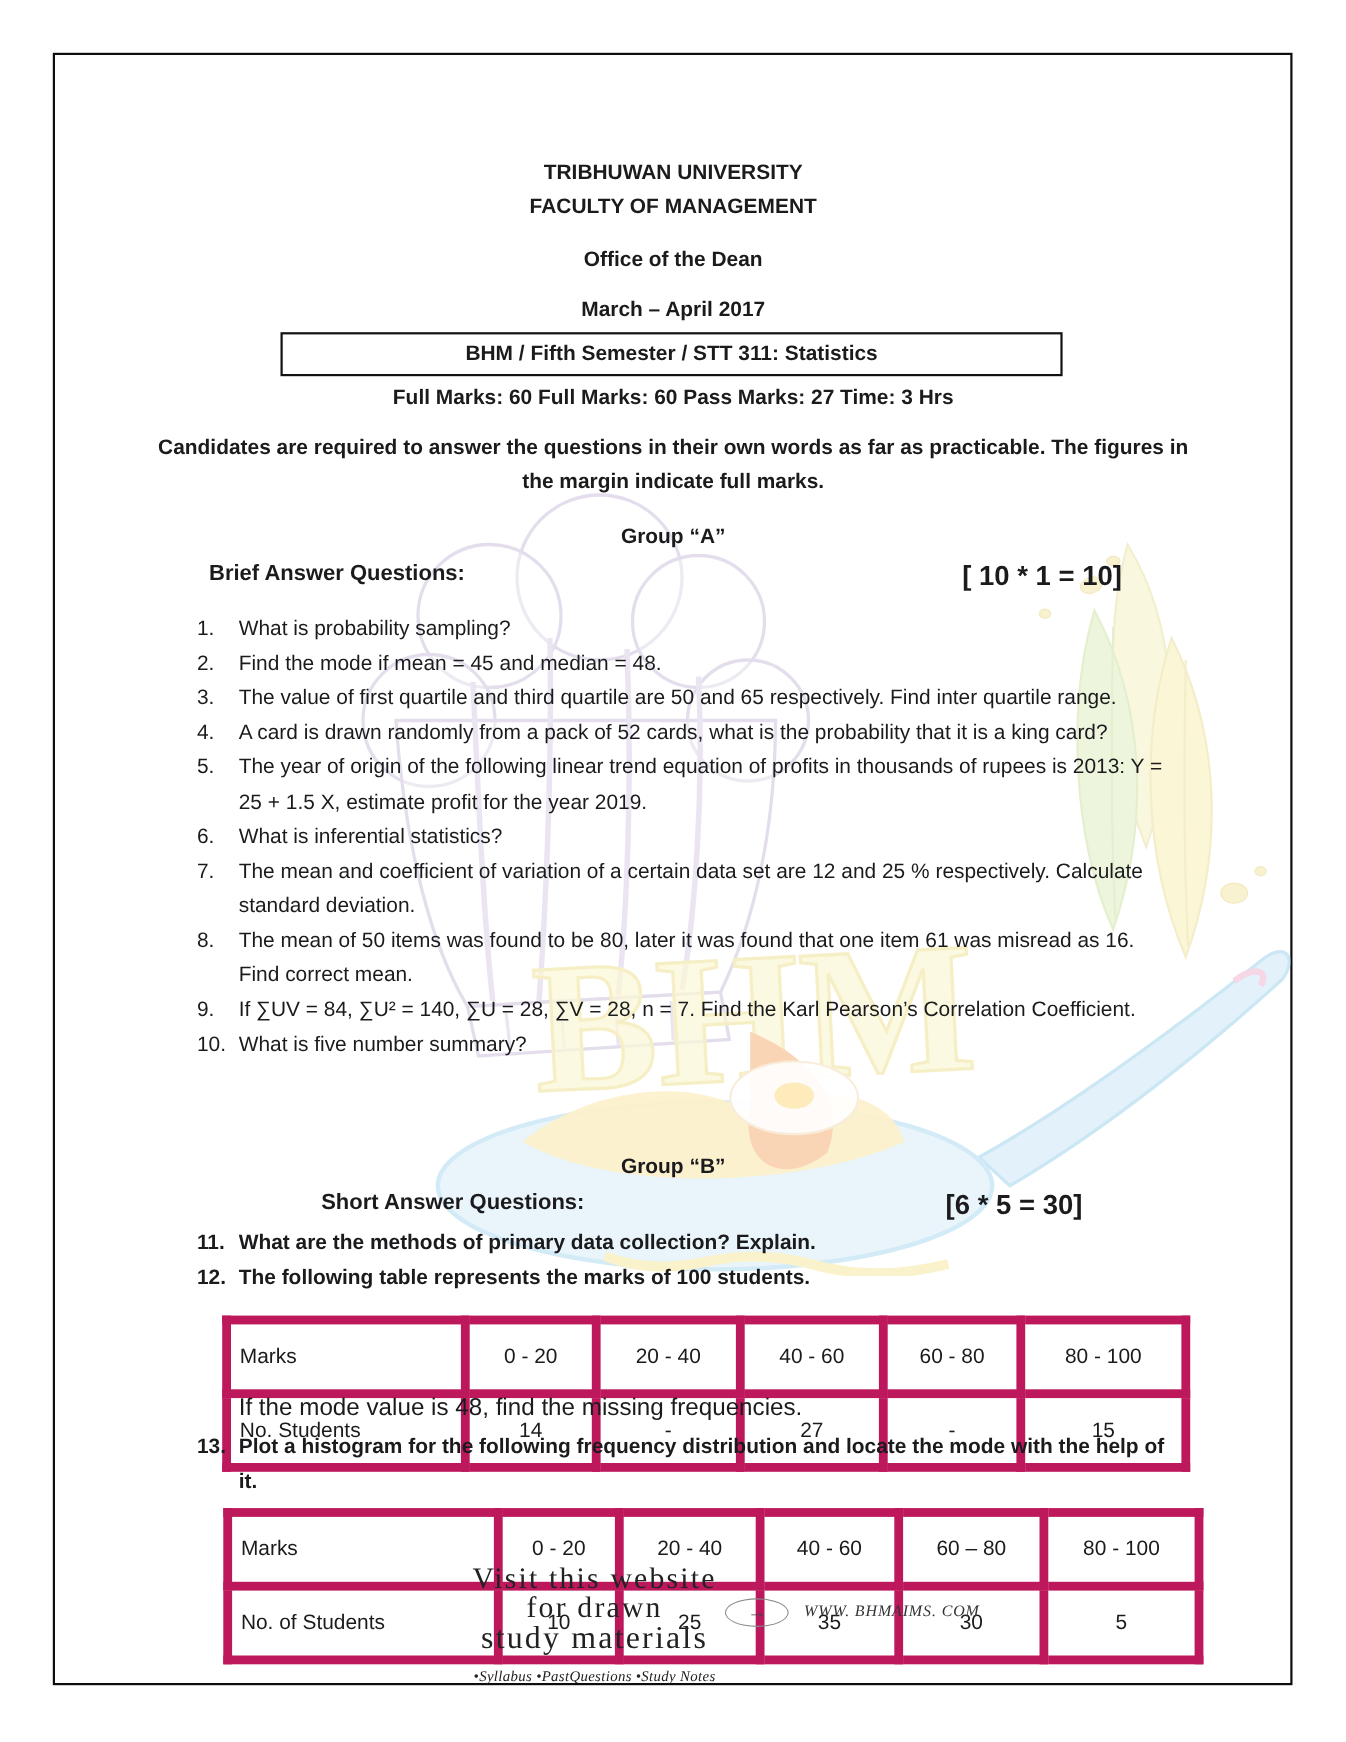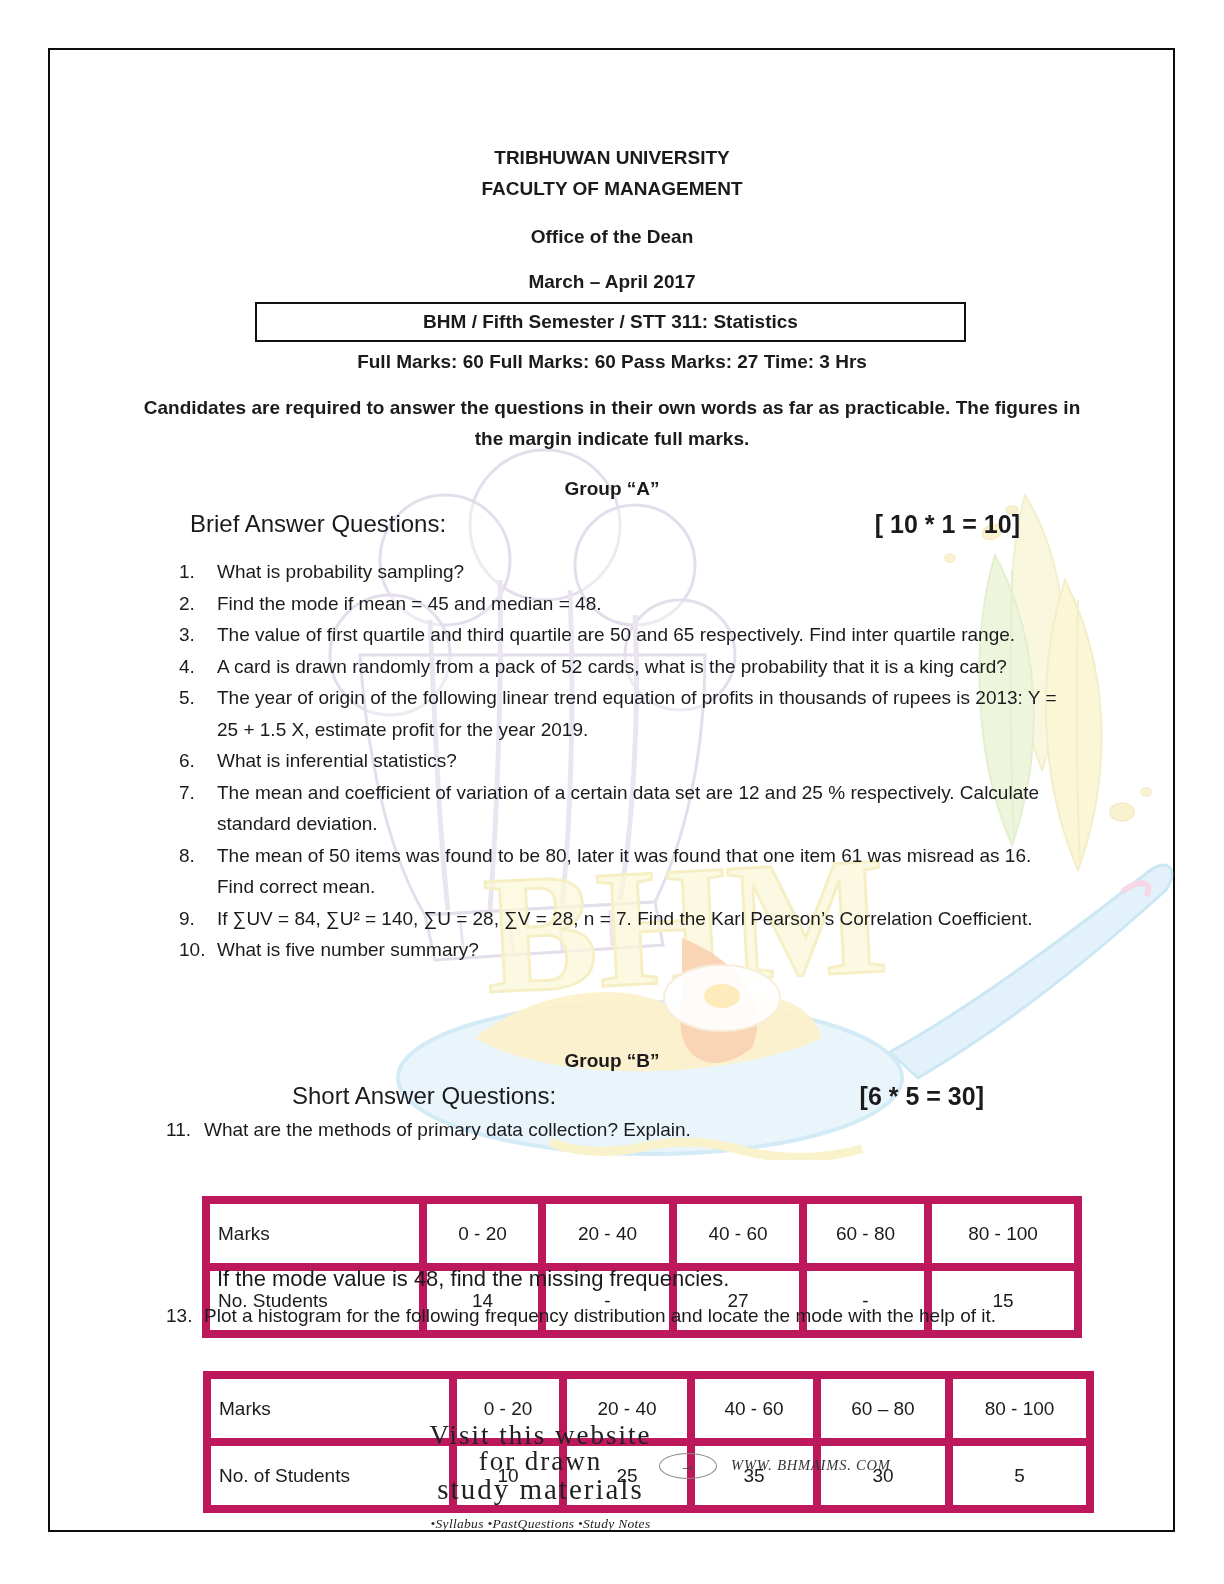--- a/index.html
+++ b/index.html
@@ -5,28 +5,28 @@
   html,body{margin:0;padding:0;background:#ffffff;}
   .page{position:relative;width:1224px;height:1584px;background:#ffffff;overflow:hidden;
         font-family:"Liberation Sans",sans-serif;color:#1b1b1d;}
   .frame{position:absolute;left:48px;top:48px;width:1127px;height:1484px;border:2px solid #0d0d0d;box-sizing:border-box;}
   .wm{position:absolute;left:250px;top:440px;z-index:0;pointer-events:none;}
   .content{position:absolute;left:0;top:0;width:100%;height:100%;z-index:1;border-radius:23px;}
   .cline{position:absolute;left:0;width:100%;text-align:center;font-weight:bold;font-size:19px;line-height:22px;}
   .coursebox{position:absolute;left:255px;top:302px;width:707px;height:36px;border:2px solid #111;
              display:flex;align-items:center;justify-content:center;font-weight:bold;font-size:19px;box-sizing:content-box;background:transparent;}
   .instruction{position:absolute;left:137px;top:392px;width:950px;text-align:center;font-weight:bold;font-size:19px;line-height:31px;}
-  .sechead{position:absolute;font-weight:normal;font-size:24px;}
+  .sechead{position:absolute;font-weight:bold;font-size:20px;}
   .marks{position:absolute;font-weight:bold;font-size:25px;}
   .qlist{position:absolute;left:179px;top:556px;width:893px;font-size:19px;line-height:31.5px;}
   .q{display:flex;}
   .qn{flex:0 0 38px;}
   .qt{flex:1;}
   .qt.just{text-align:justify;}
-  .qrow{position:absolute;left:166px;width:893px;font-size:19px;line-height:31.5px;display:flex;}
+  .qrow{position:absolute;left:179px;width:893px;font-size:19px;line-height:31.5px;display:flex;font-weight:bold;}
   .note{position:absolute;left:217px;top:1266px;font-size:22px;}
   table{border-collapse:collapse;table-layout:fixed;position:absolute;font-size:19px;}
   td{border:8px solid #be185d;height:27px;padding:16px 8px;text-align:center;overflow:hidden;white-space:nowrap;margin-left:20px;}
   td.lab{text-align:left;}
   .t1{left:202px;top:1196px;width:872px;}
   .t2{left:203px;top:1371px;width:883px;}
   .footer-serif{position:absolute;left:393px;top:1422px;width:295px;text-align:center;
                 font-family:"Liberation Serif",serif;color:#222;}
   .fs1{font-size:27px;line-height:26px;letter-spacing:2px;}
   .fs2{font-size:27px;line-height:27px;letter-spacing:2px;}
@@ -160,20 +160,24 @@
     </div>
 
     <div class="cline" style="top:1050px">Group “B”</div>
     <div class="sechead" style="left:292px;top:1082px">Short Answer Questions:</div>
     <div class="marks" style="right:240px;top:1082px">[6 * 5 = 30]</div>
 
     <div class="qrow" style="top:1114px">
         <span class="qn">11.</span>
         <span class="qt">What are the methods of primary data collection? Explain.</span>
       </div>
+    <div class="qrow" style="top:1146px">
+        <span class="qn">12.</span>
+        <span class="qt">The following table represents the marks of 100 students.</span>
+      </div>
 
     <table class="t1">
       <colgroup>
           <col style="width:217px">
           <col style="width:119px">
           <col style="width:131px">
           <col style="width:130px">
           <col style="width:125px">
           <col style="width:150px">
         </colgroup>

